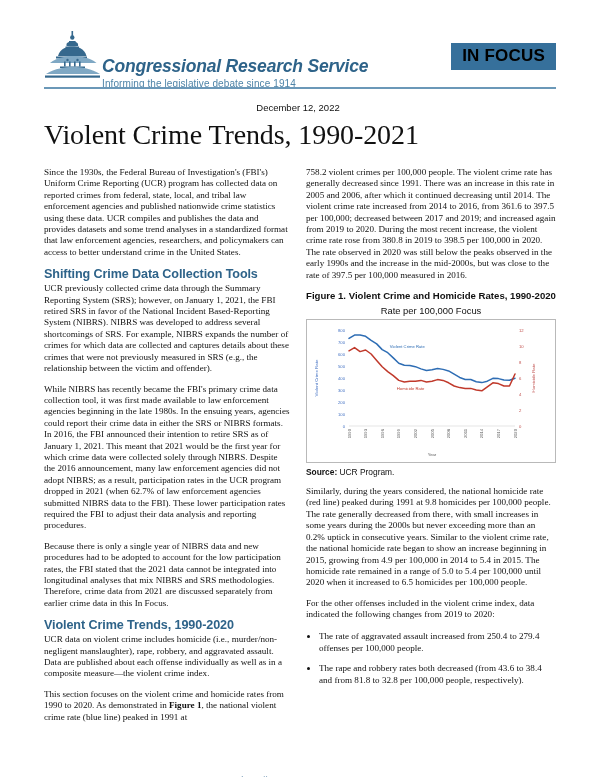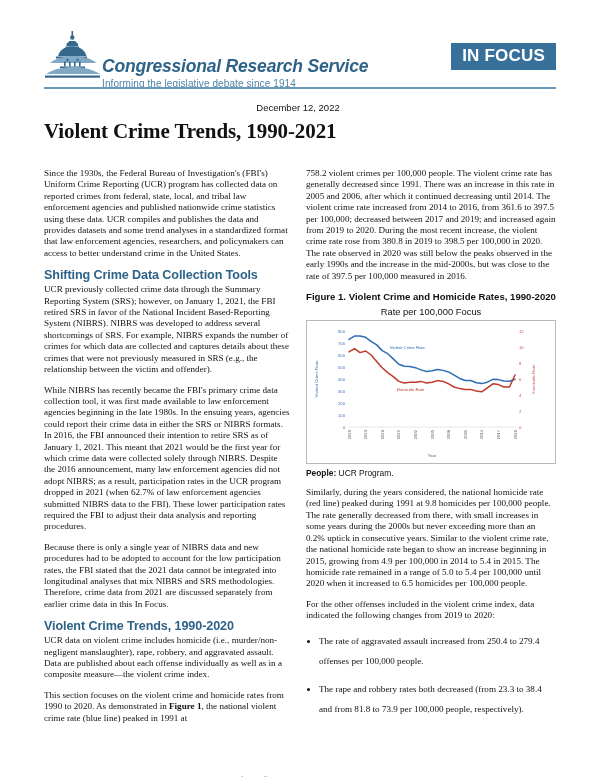--- a/index.html
+++ b/index.html
@@ -23,35 +23,35 @@
     font-size:17.5px; letter-spacing:-0.2px;
     color:#2E6389;
   }
   .brand-tag {
     font-family:"Liberation Sans", sans-serif;
     font-size:10px; color:#4E84A8; margin-top:1px;
     letter-spacing:.1px;
   }
   .infocus {
     position:absolute; right:4px; top:13px;
-    background:#36709B; color:#ffffff;
+    background:#36709B; color:#000000;
     font-family:"Liberation Sans", sans-serif;
     font-weight:bold; font-size:17px;
     padding:3px 11px 4px 11px;
     letter-spacing:.2px;
   }
   .rule { position:absolute; left:4px; right:4px; top:57px; height:1.6px; background:#6B98B8; }
 
   
   .date {
     text-align:center; font-size:9.5px; margin-top:12px;
     font-family:Liberation Sans, sans-serif; color:#111; padding-right:4px;
   }
   .doc-title {
-    font-size:21px; font-weight:bold; margin-top:6px; margin-bottom:24px;
+    font-size:28px; font-weight:normal; margin-top:6px; margin-bottom:16px;
     letter-spacing:-0.1px; padding-left:4px;
   }
 
   
   .cols { display:flex; gap:16px; padding:0 4px; }
   .col { width:252px; }
   .col p {
     font-size:9.1px; line-height:11.4px; margin:0 0 9px 0;
     text-align:left;
   }
@@ -75,21 +75,21 @@
     margin-top:3px; margin-bottom:3px;
   }
   .fig-box { border:1px solid #B9B9B9; padding:2px; background:#fff; }
   .fig-source {
     font-size:8.4px; margin-top:4px; margin-bottom:9px;
     font-family:"Liberation Sans", sans-serif;
   }
   .fig-source .lbl { font-weight:bold; }
 
   ul.bullets { margin:0 0 9px 0; padding-left:13px; }
-  ul.bullets li { font-size:9.1px; line-height:20px; margin-bottom:8px; }
+  ul.bullets li { font-size:9.1px; line-height:12px; margin-bottom:8px; }
 
   
   .footer {
     position:absolute; left:0; right:0; bottom:22px;
     text-align:center;
     font-family:"Liberation Sans", sans-serif;
     font-size:8.6px; color:#5E88AA;
   }
   svg { display:block; }
 </style>
@@ -216,26 +216,26 @@
               <g transform="translate(226,56) rotate(-90)">
                 <text x="0" y="0" text-anchor="middle" font-size="4.4" fill="#C0504D" font-family="&quot;Liberation Sans&quot;, sans-serif">Homicide Rate</text>
               </g>
               <text x="123" y="134" text-anchor="middle" font-size="4.2" fill="#5A5A5A" font-family="&quot;Liberation Sans&quot;, sans-serif">Year</text>
               <path d="M40.00 16.45 L45.53 13.02 L51.07 13.08 L56.60 14.35 L62.13 18.37 L67.67 21.86 L73.20 27.61 L78.73 30.68 L84.27 35.89 L89.80 41.24 L95.33 43.22 L100.87 43.46 L106.40 44.67 L111.93 46.90 L117.47 48.42 L123.00 47.72 L128.53 46.48 L134.07 47.38 L139.60 48.97 L145.13 52.17 L150.67 55.46 L156.20 57.55 L161.73 57.46 L167.27 59.71 L172.80 60.61 L178.33 59.16 L183.87 56.30 L189.40 56.61 L194.93 57.99 L200.47 58.30 L206.00 56.18 " fill="none" stroke="#2E6DB4" stroke-width="1.5" stroke-linejoin="round" stroke-linecap="round"></path>
               <path d="M40.00 28.80 L45.53 25.60 L51.07 29.60 L56.60 28.00 L62.13 32.00 L67.67 38.40 L73.20 44.80 L78.73 49.60 L84.27 53.60 L89.80 58.40 L95.33 60.00 L100.87 59.20 L106.40 59.20 L111.93 58.40 L117.47 60.00 L123.00 59.20 L128.53 57.60 L134.07 58.40 L139.60 60.80 L145.13 64.00 L150.67 65.60 L156.20 66.40 L161.73 66.40 L167.27 68.00 L172.80 68.80 L178.33 64.80 L183.87 60.80 L189.40 61.60 L194.93 64.00 L200.47 64.00 L206.00 52.00 " fill="none" stroke="#C0392B" stroke-width="1.5" stroke-linejoin="round" stroke-linecap="round"></path>
               <text x="80.73333333333333" y="25.679999999999993" font-size="4.2" fill="#2E6DB4" font-family="&quot;Liberation Sans&quot;, sans-serif">Violent Crime Rate</text>
               <text x="87.8" y="68.4" font-size="4.2" fill="#C0392B" font-family="&quot;Liberation Sans&quot;, sans-serif">Homicide Rate</text>
             </svg>
         </div>
-        <div class="fig-source"><span class="lbl">People:</span><span> UCR Program.</span></div>
+        <div class="fig-source"><span class="lbl">Source:</span><span> UCR Program.</span></div>
       </div>
 
       <p>Similarly, during the years considered, the national homicide rate (red line) peaked during 1991 at 9.8 homicides per 100,000 people. The rate generally decreased from there, with small increases in some years during the 2000s but never exceeding more than an 0.2% uptick in consecutive years. Similar to the violent crime rate, the national homicide rate began to show an increase beginning in 2015, growing from 4.9 per 100,000 in 2014 to 5.4 in 2015. The homicide rate remained in a range of 5.0 to 5.4 per 100,000 until 2020 when it increased to 6.5 homicides per 100,000 people.</p>
       <p>For the other offenses included in the violent crime index, data indicated the following changes from 2019 to 2020:</p>
       <ul class="bullets">
         <li>The rate of aggravated assault increased from 250.4 to 279.4 offenses per 100,000 people.</li>
-        <li>The rape and robbery rates both decreased (from 23.3 to 38.4 and from 81.8 to 73.9 per 100,000 people, respectively).</li>
+        <li>The rape and robbery rates both decreased (from 43.6 to 38.4 and from 81.8 to 32.8 per 100,000 people, respectively).</li>
       </ul>
     </div>
   </div>
 
   <div class="footer">https://crsreports.congress.gov</div>
 </div>
 
 </body></html>

